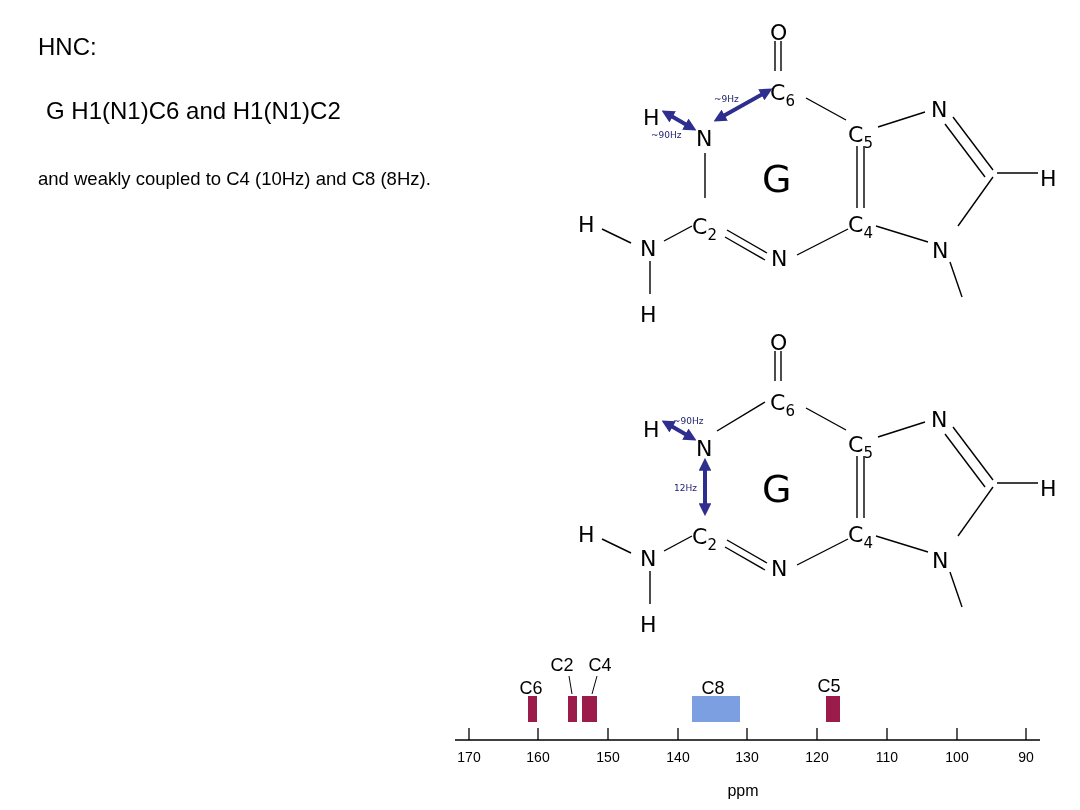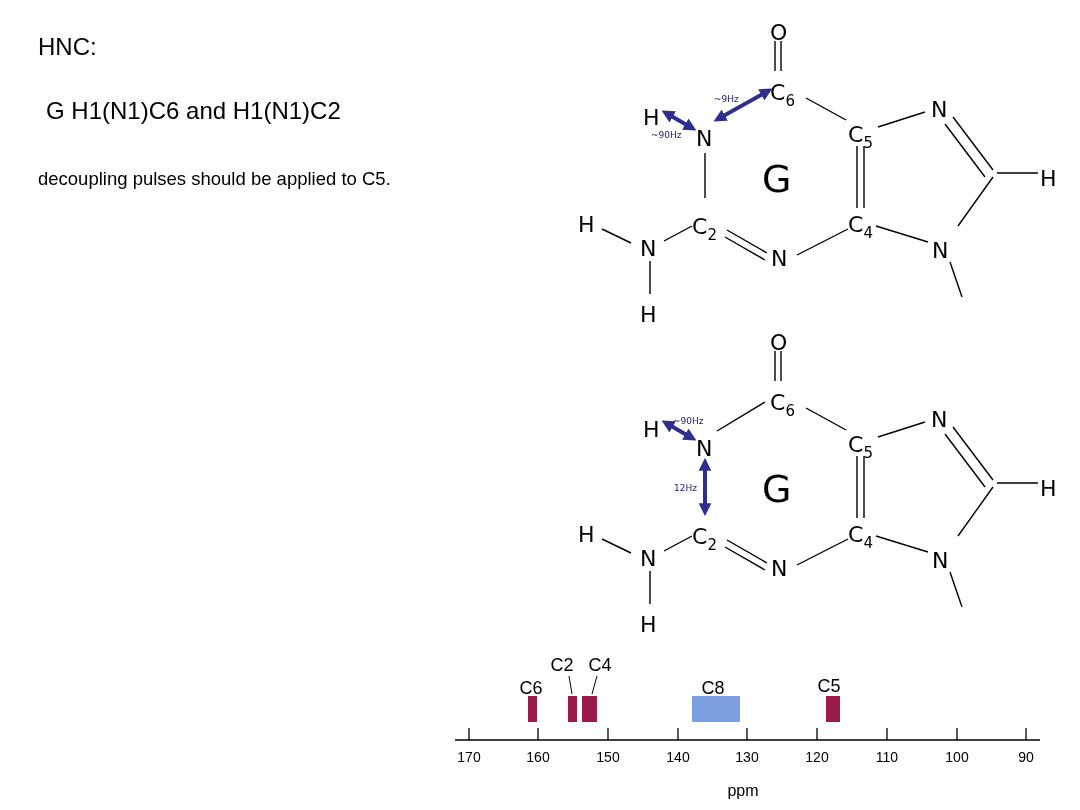--- a/index.html
+++ b/index.html
@@ -20,21 +20,21 @@
     .tick-label { font-family: "Liberation Sans", sans-serif; font-size: 14px; fill: #000; }
     .peak-label { font-family: "Liberation Sans", sans-serif; font-size: 18px; fill: #000; }
     .axis-title { font-family: "Liberation Sans", sans-serif; font-size: 16px; fill: #000; }
   </style>
 </head>
 <body>
 
 <div id="heading" class="abs">HNC:</div>
 <div id="subtitle" class="abs">G H1(N1)C6 and H1(N1)C2</div>
 <div id="body-text" class="abs">
-  <div>decoupling pulses should be applied to C5.</div>
+  <div>and weakly coupled to C4 (10Hz) and C8 (8Hz).</div>
 </div>
 
 <svg width="1080" height="810" viewBox="0 0 1080 810">
   <defs>
     <marker id="ah" viewBox="0 0 10 10" refX="6" refY="5" markerWidth="3.2" markerHeight="3.2" orient="auto-start-reverse">
       <path d="M0,0 L10,5 L0,10 z" fill="#2e2e8e"></path>
     </marker>
   </defs>
 
   <g>

